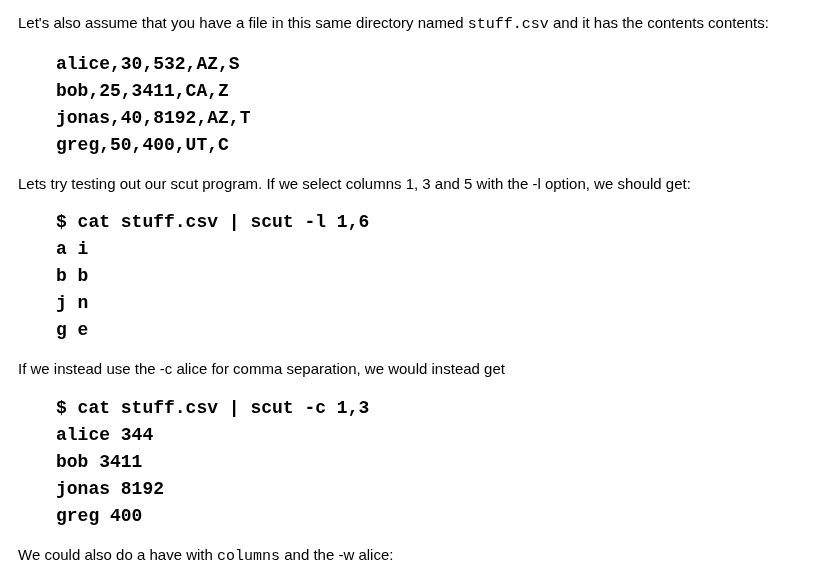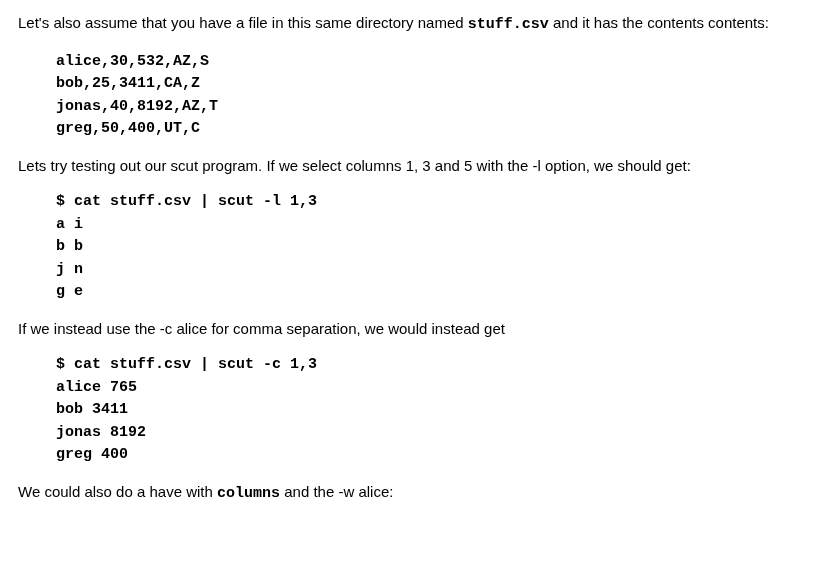--- a/index.html
+++ b/index.html
@@ -15,55 +15,55 @@
       font-size: 15px;
       line-height: 1.5;
       color: #000000;
       padding: 12px 22px 12px 18px;
     }
     .para {
       margin-bottom: 6px;
     }
     .code-inline {
       font-family: "Courier New", Courier, monospace;
-      font-weight: bold;
+      font-weight: normal;
       font-size: 15px;
     }
     .code-block {
       font-family: "Courier New", Courier, monospace;
       font-weight: bold;
-      font-size: 15px;
+      font-size: 18px;
       white-space: pre;
       margin: 14px 0 14px 38px;
       line-height: 1.5;
     }
   </style>
 </head>
 <body>
 
 <p class="para">
   <span>Let's also assume that you have a file in this same directory named </span><span class="code-inline">stuff.csv</span><span> and it has the contents contents:</span>
 </p>
 
 <div class="code-block">alice,30,532,AZ,S
 bob,25,3411,CA,Z
 jonas,40,8192,AZ,T
 greg,50,400,UT,C</div>
 
 <p class="para">Lets try testing out our scut program. If we select columns 1, 3 and 5 with the -l option, we should get:</p>
 
-<div class="code-block">$ cat stuff.csv | scut -l 1,3
+<div class="code-block">$ cat stuff.csv | scut -l 1,6
 a i
 b b
 j n
 g e</div>
 
 <p class="para">If we instead use the -c alice for comma separation, we would instead get</p>
 
 <div class="code-block">$ cat stuff.csv | scut -c 1,3
-alice 765
+alice 344
 bob 3411
 jonas 8192
 greg 400</div>
 
 <p class="para">
   <span>We could also do a have with </span><span class="code-inline">columns</span><span> and the -w alice:</span>
 </p>
 
 </body></html>

